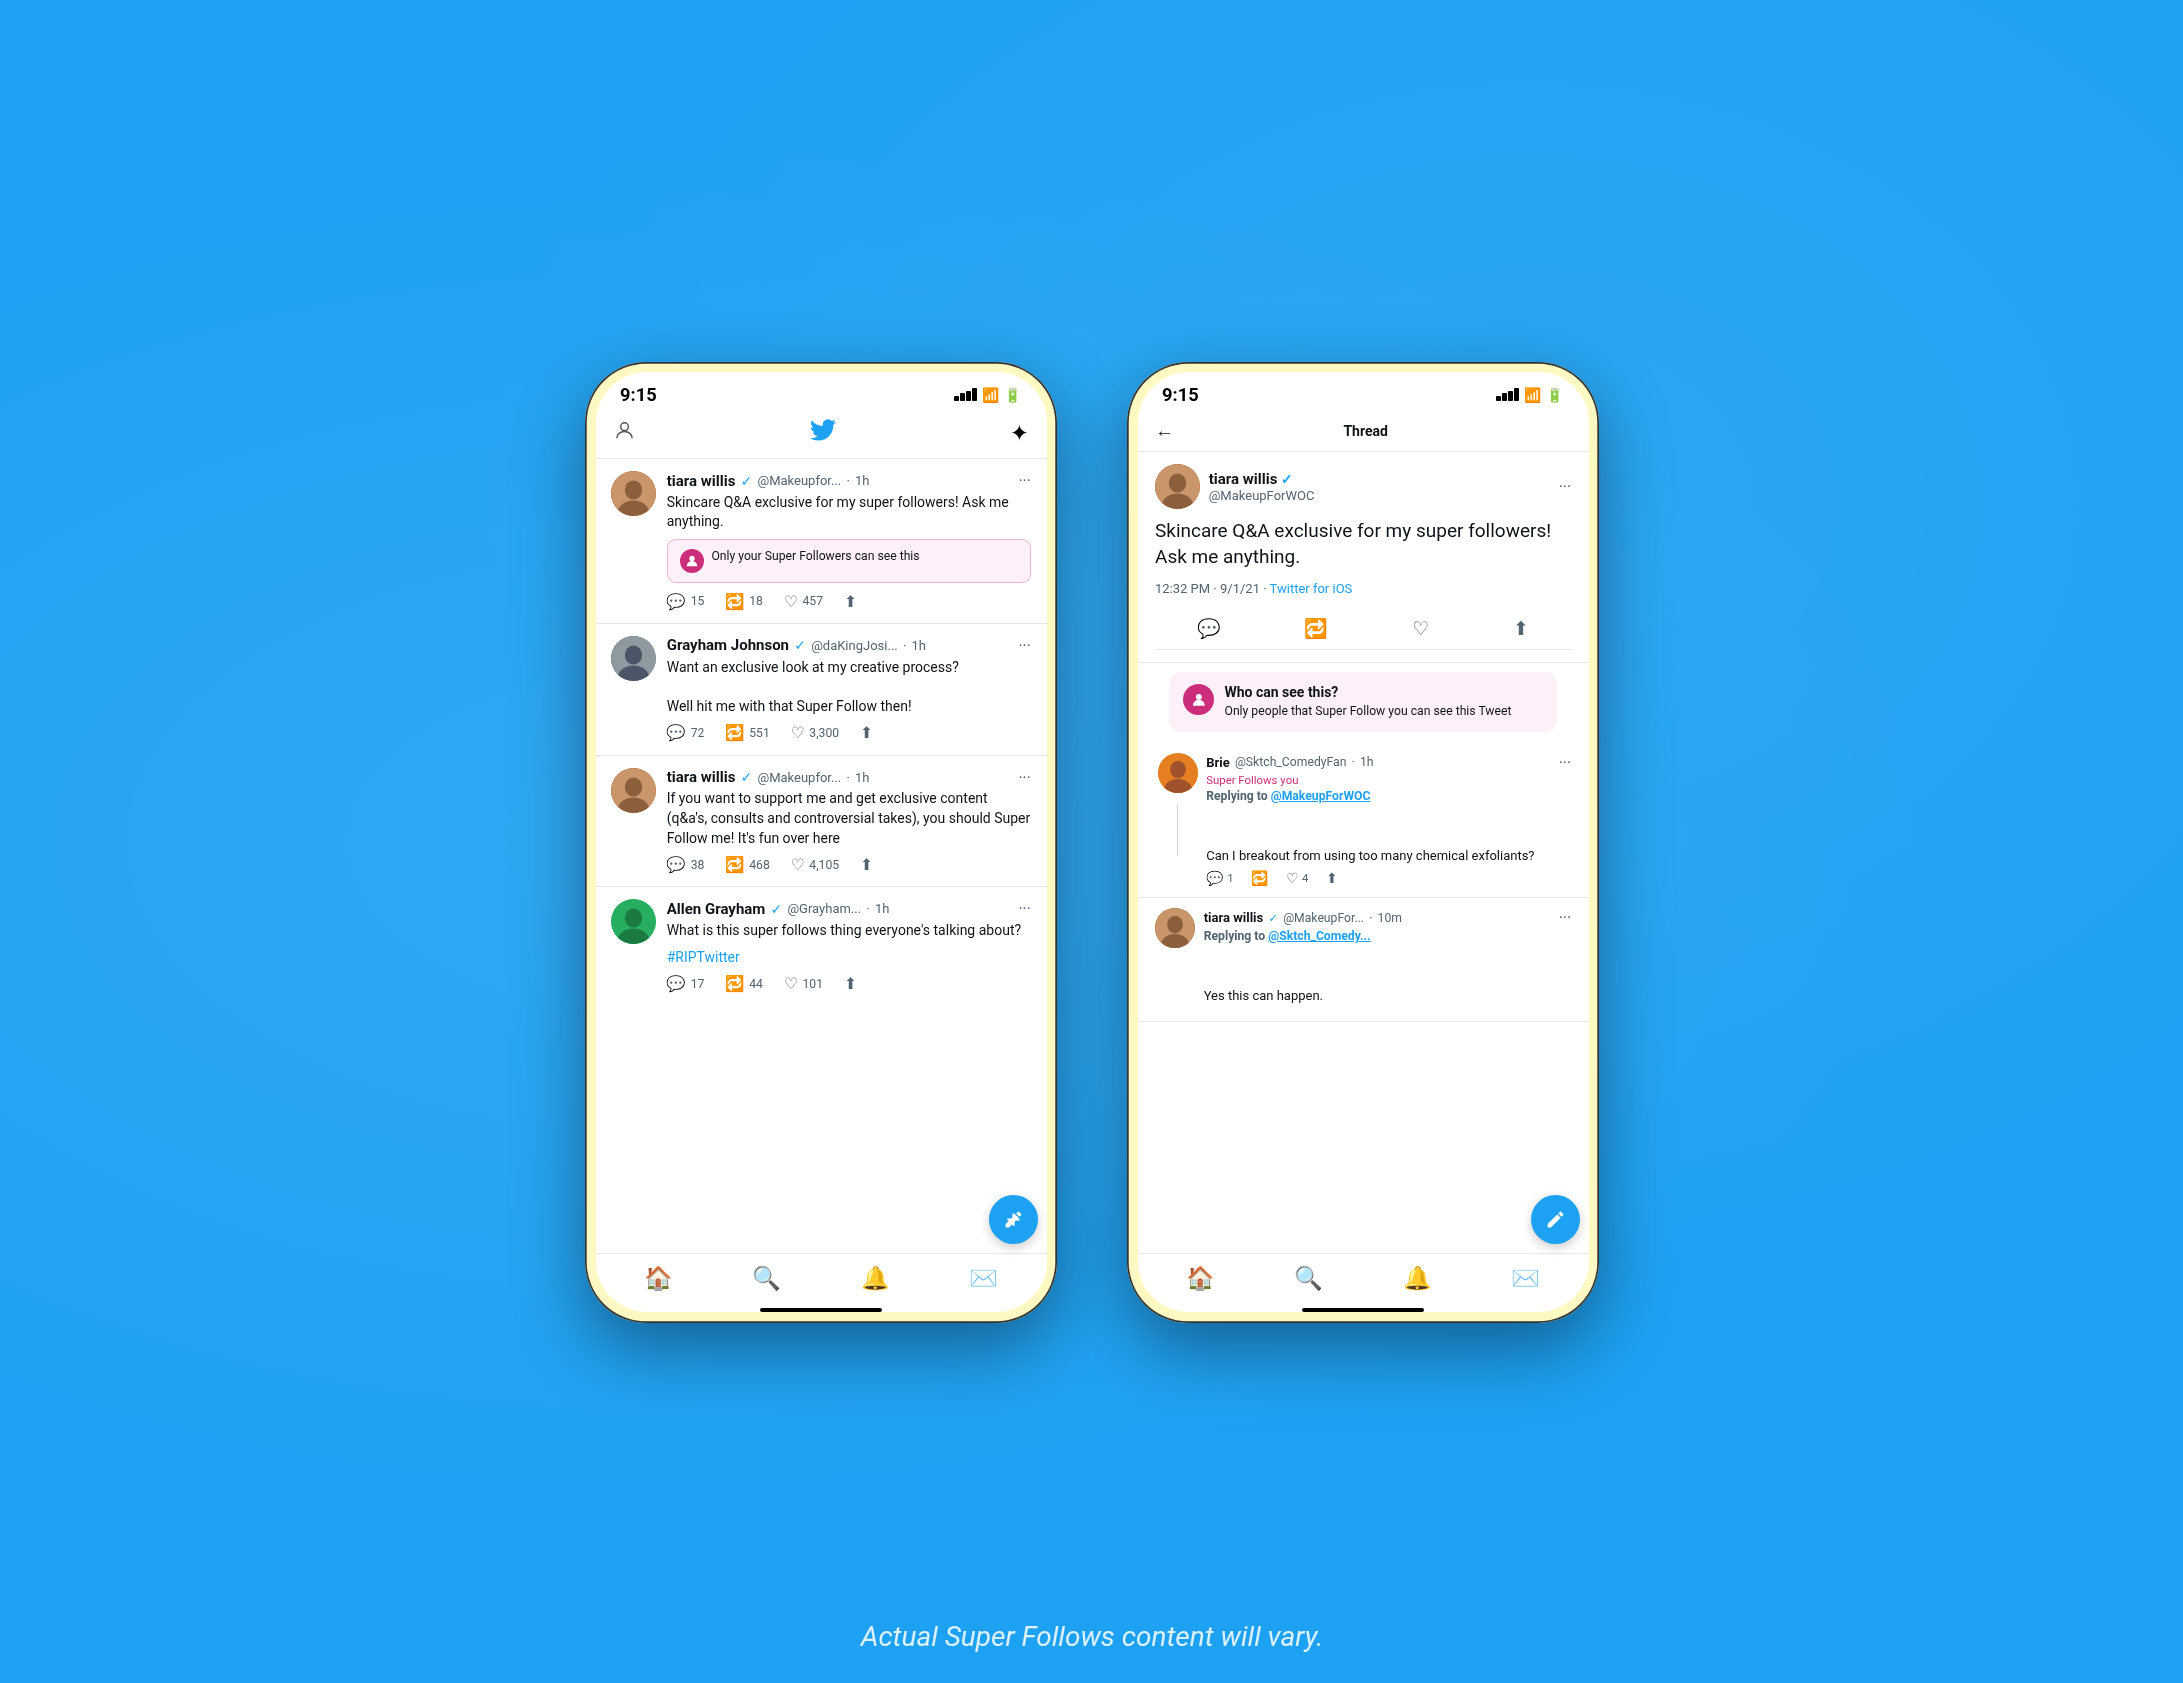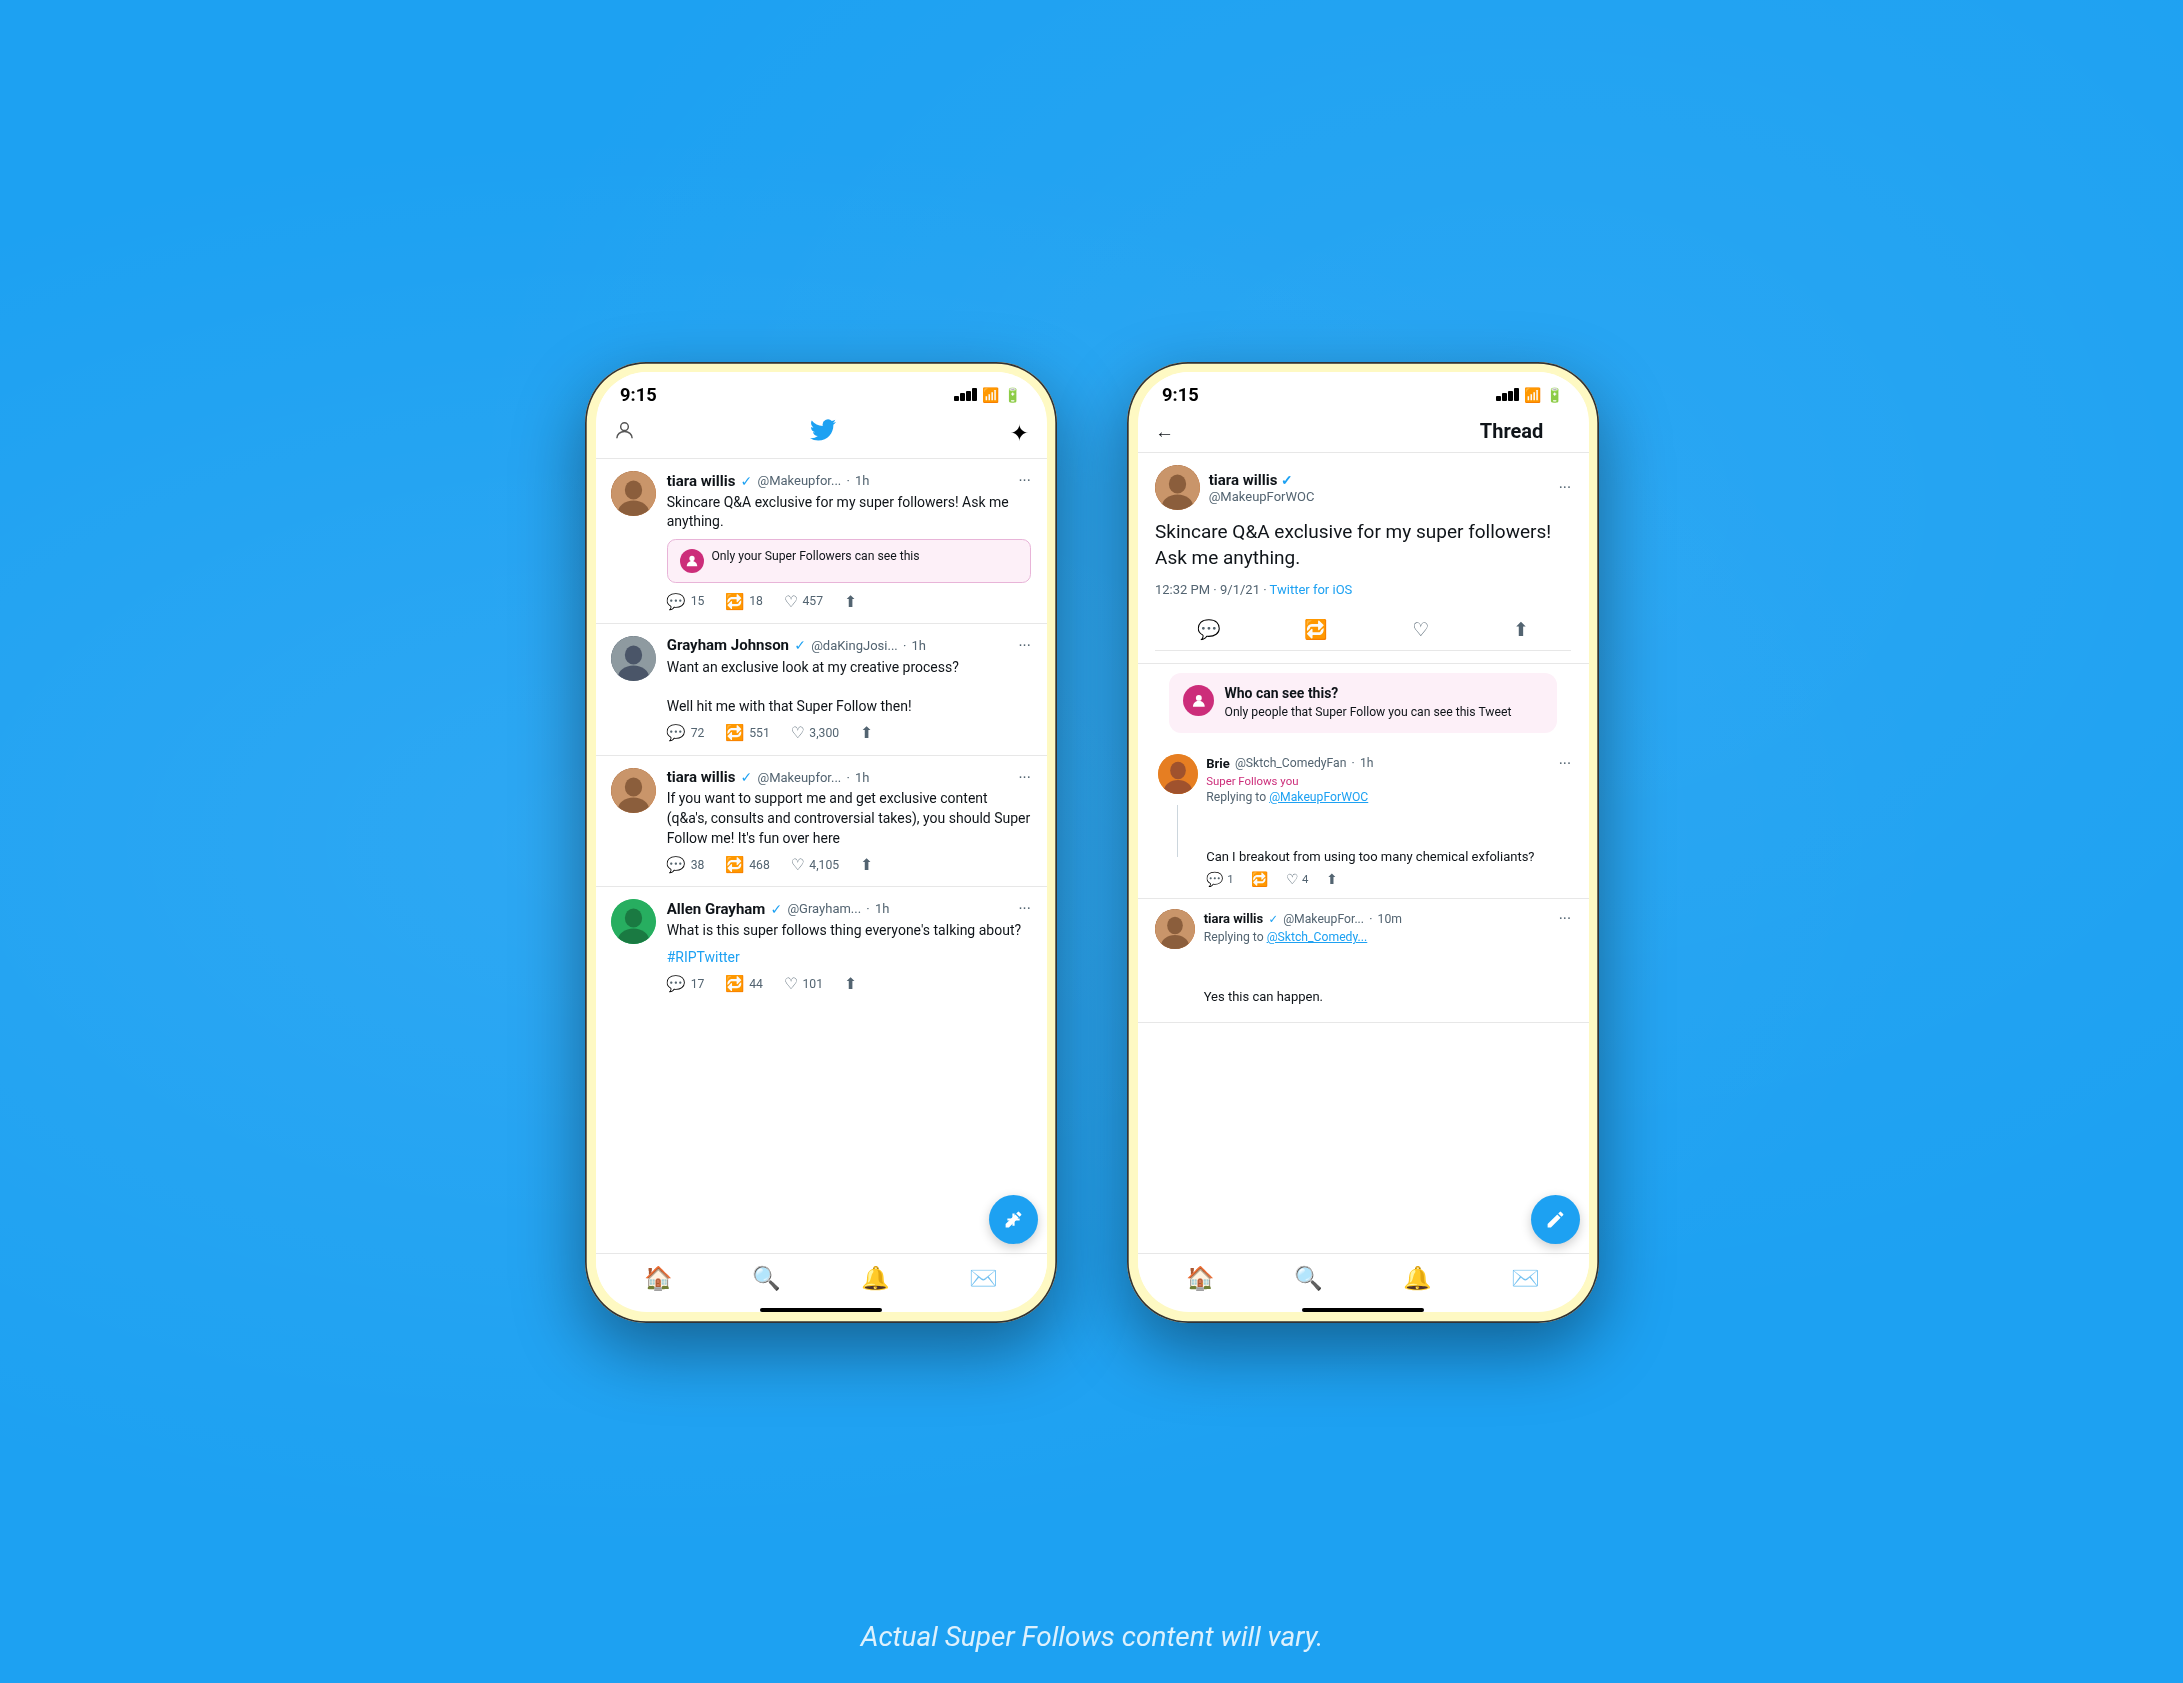--- a/index.html
+++ b/index.html
@@ -192,21 +192,21 @@
 
     
     .thread-header {
       display: flex;
       align-items: center;
       padding: 8.7px 17.5px;
       border-bottom: 0.9px solid #e7e7e7;
       gap: 14px;
     }
     .back-arrow { font-size: 19px; color: #0f1419; cursor: pointer; }
-    .thread-title { font-size: 20px; font-weight: 700; color: #0f1419; flex: 1; text-align: right; }
+    .thread-title { font-size: 14px; font-weight: 700; color: #0f1419; flex: 1; text-align: center; }
     .thread-more { font-size: 17.5px; color: transparent; }
     .thread-content { flex: 1; overflow: hidden; padding: 0; }
     .thread-tweet {
       padding: 12.2px 17.5px;
       border-bottom: 0.9px solid #e7e7e7;
     }
     .thread-tweet-header {
       display: flex;
       align-items: center;
       gap: 8.7px;
@@ -299,21 +299,21 @@
       width: 1.7px;
       height: 52px;
       background: #ccd6dd;
     }
     .reply-body { flex: 1; }
     .reply-header { display: flex; align-items: center; gap: 5.2px; margin-bottom: 1.7px; }
     .reply-name { font-weight: 700; font-size: 13px; color: #0f1419; }
     .reply-handle { color: #536471; font-size: 12.2px; }
     .reply-time { color: #536471; font-size: 12.2px; }
     .super-follows-you { color: #cc2d7a; font-size: 11.4px; margin-bottom: 1.7px; }
-    .replying-to { color: #536471; font-size: 12.2px; margin-bottom: 3.5px; }
+    .replying-to { color: #536471; font-size: 12.2px; margin-bottom: 3.5px; font-weight: bold; }
     .replying-to a { color: #1da1f2; }
     .reply-text { font-size: 13px; color: #0f1419; line-height: 1.4; margin-bottom: 5.2px; margin-top: 44px; }
     .reply-actions { display: flex; gap: 17.5px; }
     .reply-action { display: flex; align-items: center; gap: 3.5px; color: #536471; font-size: 11.4px; }
     .reply-action-icon { font-size: 14px; }
     .compose-fab-2 {
       position: absolute;
       bottom: 79px;
       right: 19px;
       width: 49px;

